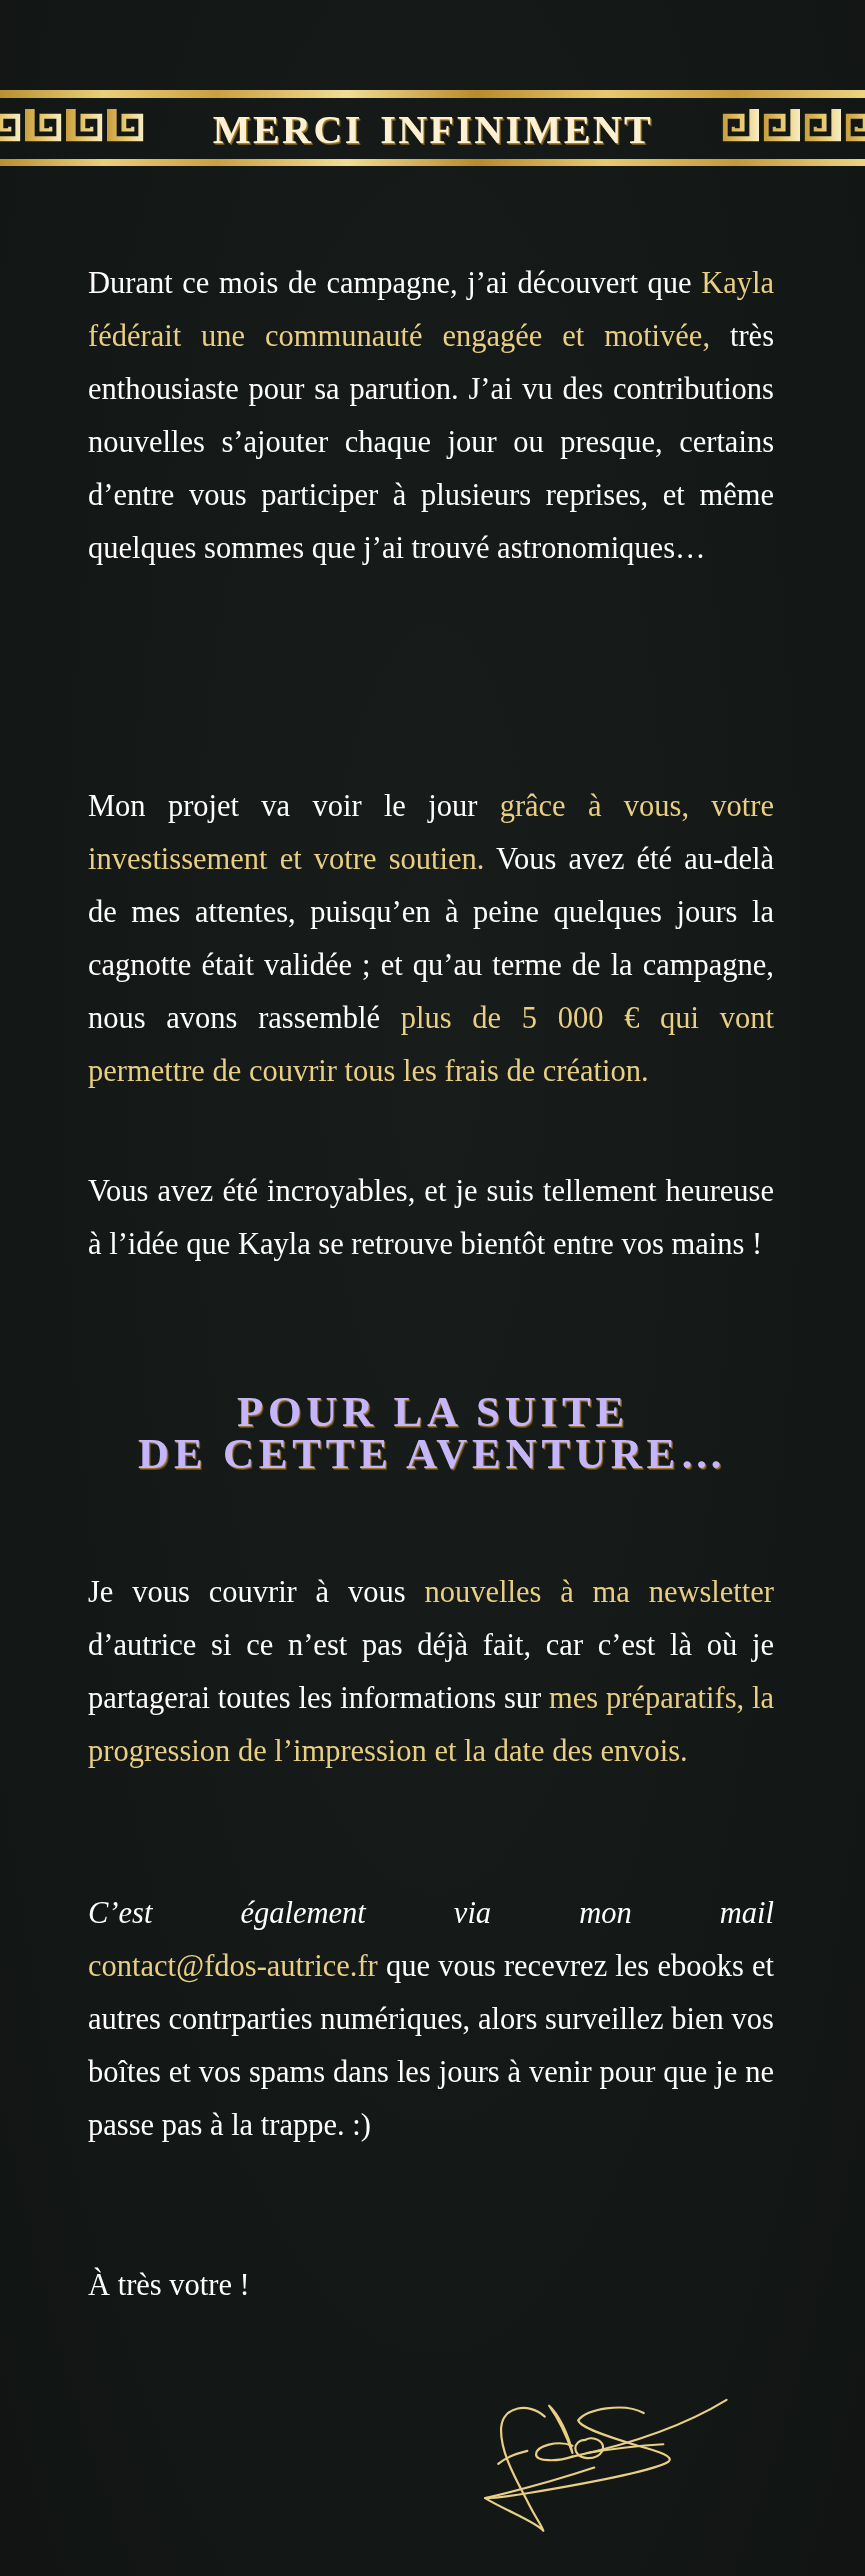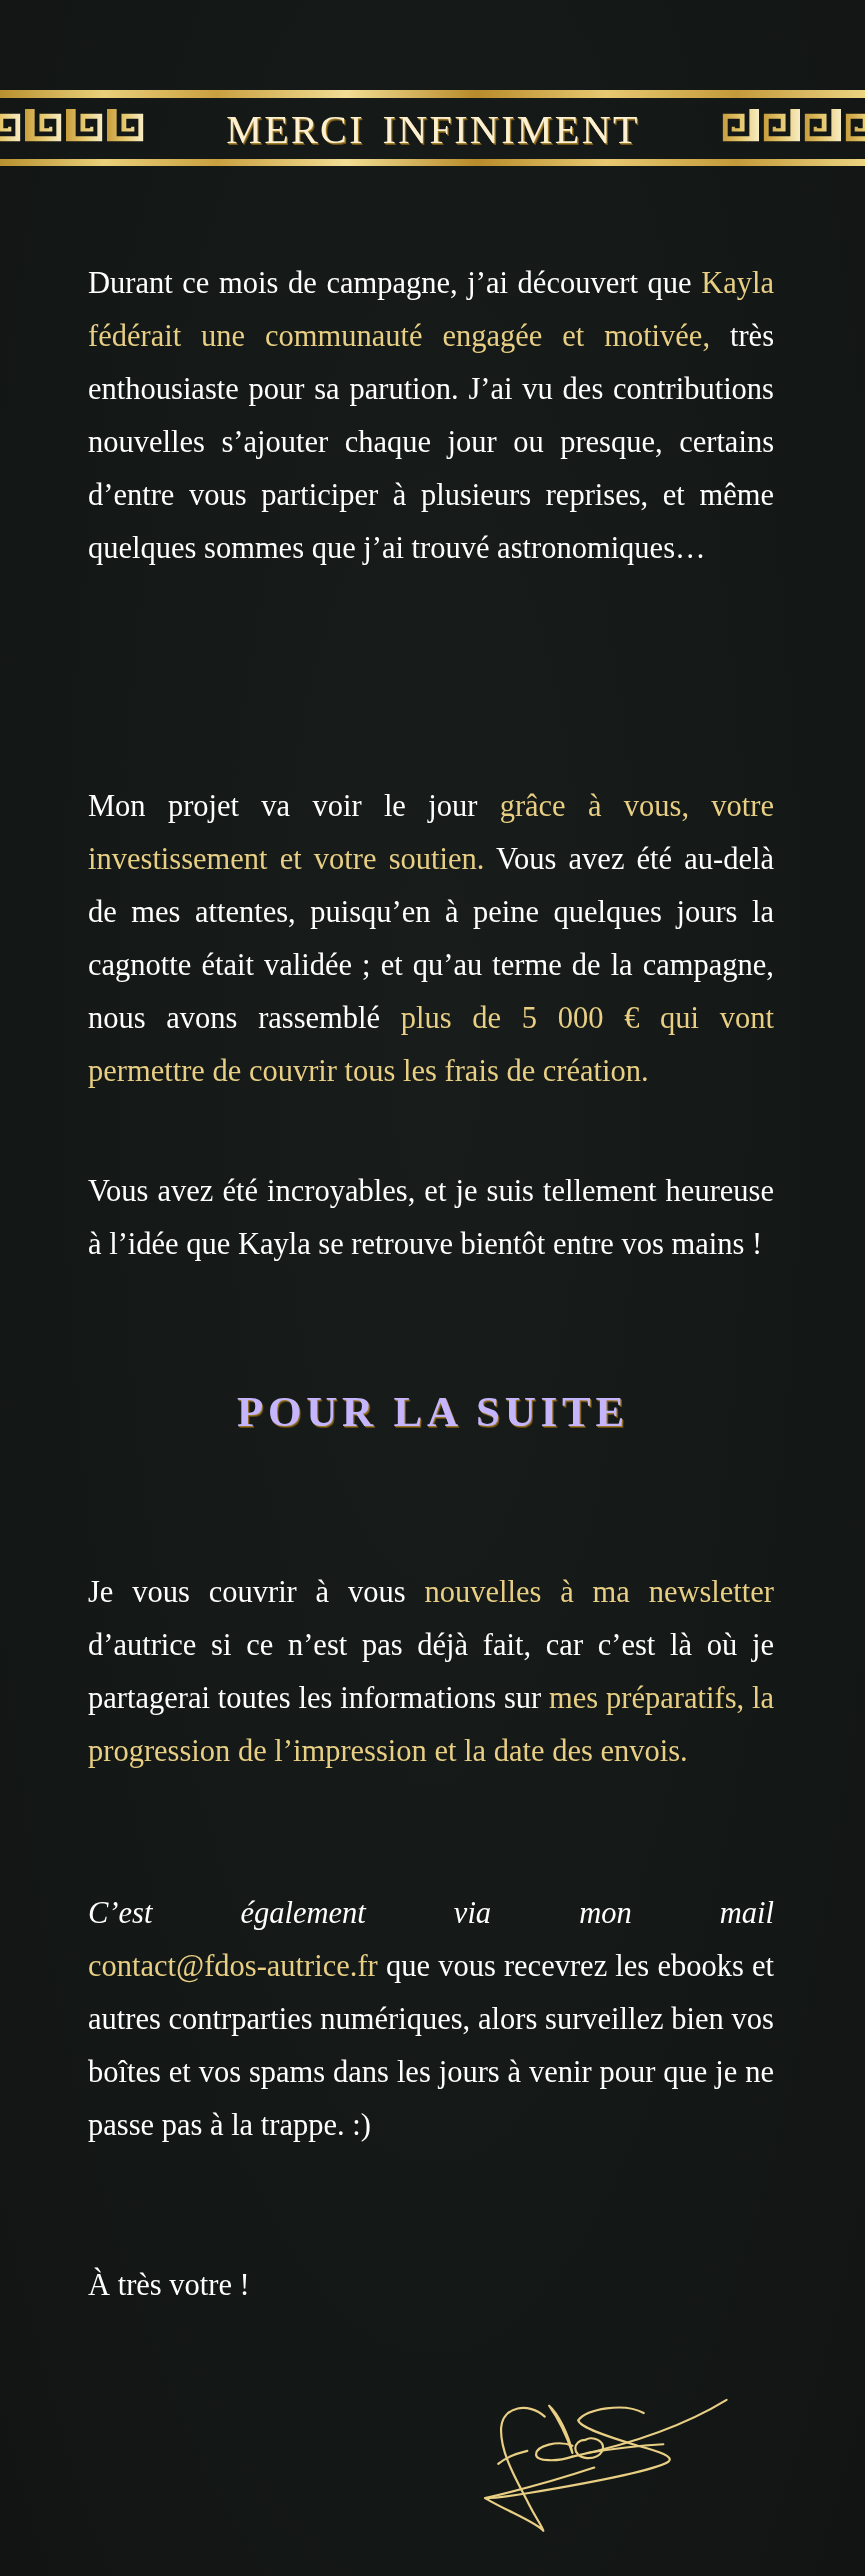--- a/index.html
+++ b/index.html
@@ -35,20 +35,21 @@
       top: 16px;
       left: 0; width: 866px;
       text-align: center;
       font-family: "Liberation Serif", "DejaVu Serif", serif;
       font-size: 40px;
       line-height: 48px;
       letter-spacing: 2.4px;
       color: #fbf1d2;
       text-shadow: 0.8px 0.8px 0 #a47f2a, 1.6px 1.6px 0 #6e531a;
       white-space: nowrap;
+      font-weight: bold;
     }
     .banner-title .word-gap { display: inline-block; width: 17.6px; }
 
     .greek-key {
       position: absolute;
       top: 19px;
       height: 37px;
     }
     .greek-key.left { left: -16px; width: 164px; }
     .greek-key.right { left: 710px; width: 172px; }
@@ -170,20 +171,21 @@
 </div>
 
 <p class="content p1"><span>Durant ce mois de campagne, j’ai découvert que </span><span class="gold">Kayla fédérait une communauté engagée et motivée,</span><span> très enthousiaste pour sa parution. J’ai vu des contributions nouvelles s’ajouter chaque jour ou presque, certains d’entre vous participer à plusieurs reprises, et même quelques sommes que j’ai trouvé astronomiques…</span></p>
 
 <p class="content p2"><span>Mon projet va voir le jour </span><span class="gold">grâce à vous, votre investissement et votre soutien.</span><span> Vous avez été au-delà de mes attentes, puisqu’en à peine quelques jours la cagnotte était validée ; et qu’au terme de la campagne, nous avons rassemblé </span><span class="gold">plus de 5 000 € qui vont permettre de couvrir tous les frais de création.</span></p>
 
 <p class="content p3"><span>Vous avez été incroyables, et je suis tellement heureuse à l’idée que Kayla se retrouve bientôt entre vos mains !</span></p>
 
 <h2 class="section-heading">
   <span class="line">POUR LA SUITE</span>
+  <span class="line">DE CETTE AVENTURE…</span>
 </h2>
 
 <p class="content p4"><span>Je vous couvrir à vous </span><span class="gold">nouvelles à ma newsletter</span><span> d’autrice si ce n’est pas déjà fait, car c’est là où je partagerai toutes les informations sur </span><span class="gold">mes préparatifs, la progression de l’impression et la date des envois.</span></p>
 
 <p class="content p5"><span class="first-line">C’est également via mon mail</span><span class="gold">contact@fdos-autrice.fr</span><span> que vous recevrez les ebooks et autres contrparties numériques, alors surveillez bien vos boîtes et vos spams dans les jours à venir pour que je ne passe pas à la trappe. :)</span></p>
 
 <p class="content p6"><span>À très votre !</span></p>
 
 <svg class="signature" viewBox="0 0 380 220" fill="none" stroke="#e8cf84" stroke-width="3" stroke-linecap="round" stroke-linejoin="round">
 

